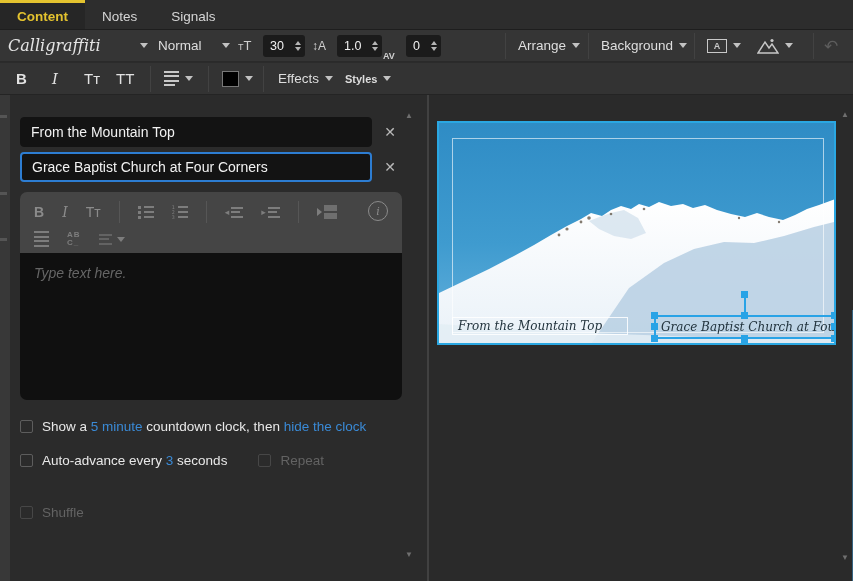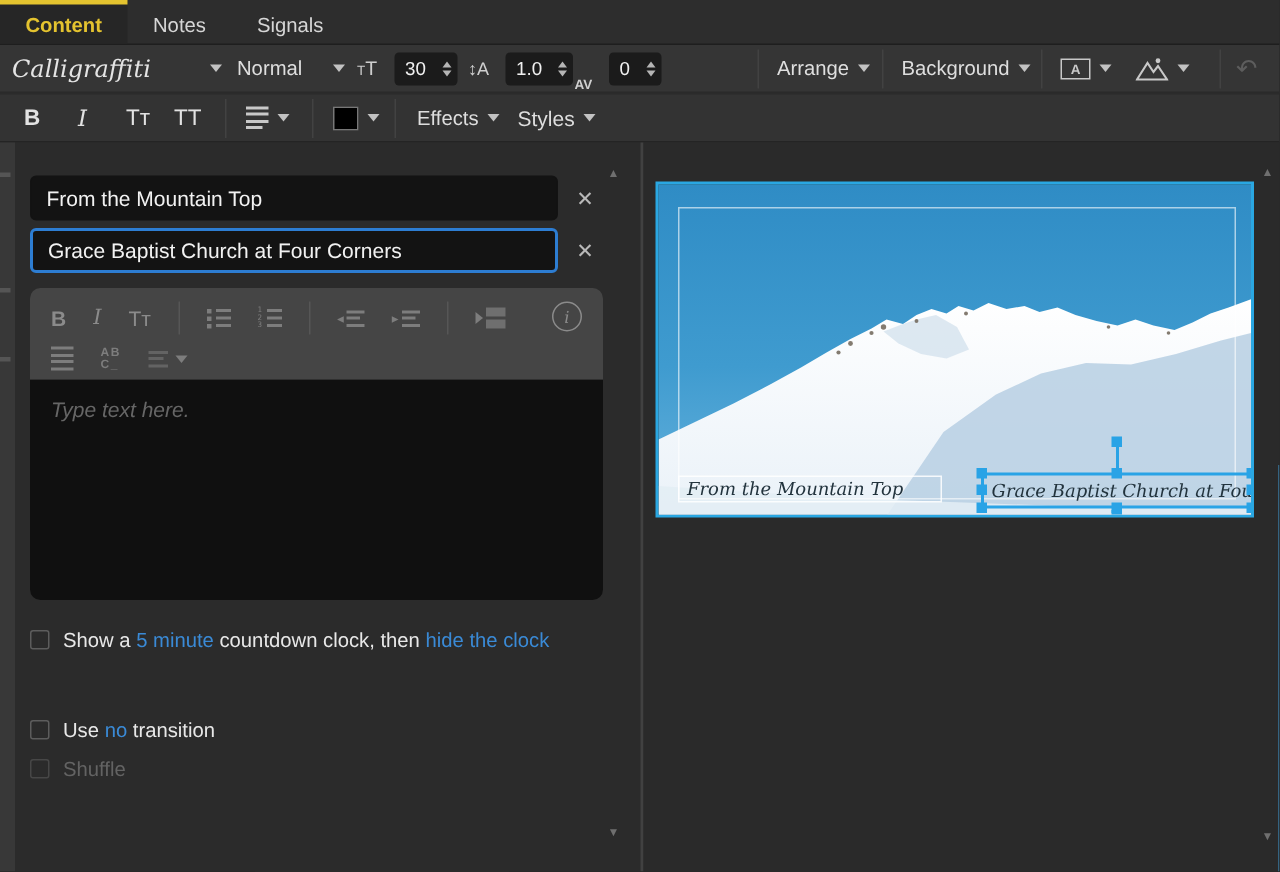--- a/index.html
+++ b/index.html
@@ -222,21 +222,21 @@
   <span class="sep" style="left:208px;"></span>
   <div class="t-item" style="left:222px;">
     <span class="swatch"></span>
     <span class="caret"></span>
   </div>
   <span class="sep" style="left:263px;"></span>
   <div class="t-item" style="left:278px;font-size:13.5px;">
     <span>Effects</span>
     <span class="caret"></span>
   </div>
-  <div class="t-item" style="left:345px;font-size:14px;">
+  <div class="t-item" style="left:345px;font-size:11px;font-weight:bold;">
     <span>Styles</span>
     <span class="caret"></span>
   </div>
 </div>
 
 <div class="left-panel">
   <div class="edge-strip">
     <i style="top:20px;"></i>
       <i style="top:97px;"></i>
       <i style="top:143px;"></i>
@@ -334,25 +334,29 @@
       </div>
     </div>
     <textarea class="text-area" placeholder="Type text here." style=""></textarea>
   </div>
 
   <div class="opt-row" style="top:323px;">
     <span class="cbox"></span>
     <span><span>Show a </span><span class="lnk">5 minute</span><span> countdown clock, then </span><span class="lnk">hide the clock</span></span>
   </div>
 
-
-  <div class="opt-row" style="top:383px;">
+  <div class="opt-row" style="top:357px;">
     <span class="cbox"></span>
-    <span><span>Use </span><span class="lnk">no</span><span> transition</span></span>
-  </div>
+    <span><span>Auto-advance every </span><span class="lnk">3</span><span> seconds</span></span>
+    <span class="opt-sub">
+      <span class="cbox dis"></span>
+      <span class="dim">Repeat</span>
+    </span>
+  </div>
+
 
   <div class="opt-row" style="top:409px;">
     <span class="cbox dis"></span>
     <span class="dim">Shuffle</span>
   </div>
 
 
   <span class="scroll-arrow" style="left:405px;top:16px;">▲</span>
   <span class="scroll-arrow" style="left:405px;top:455px;">▼</span>
 </div>

